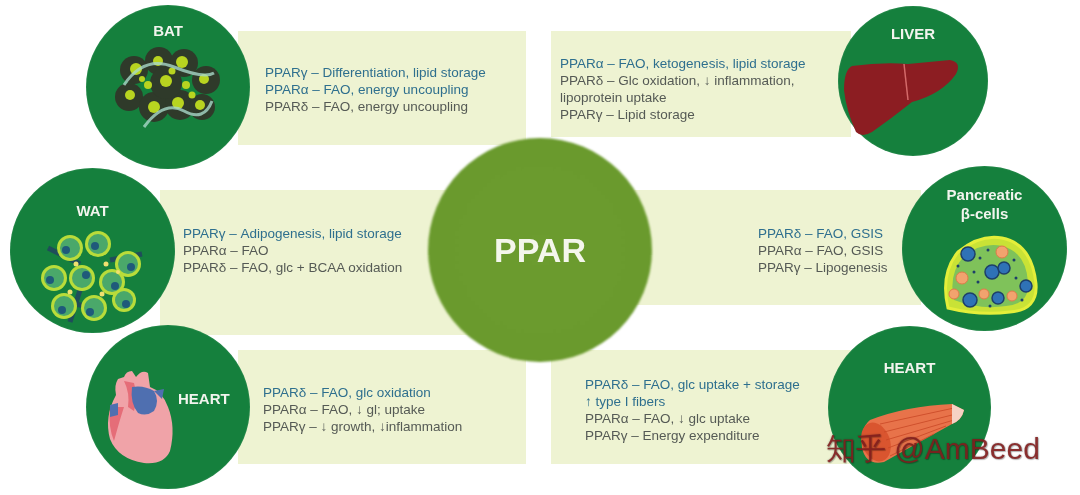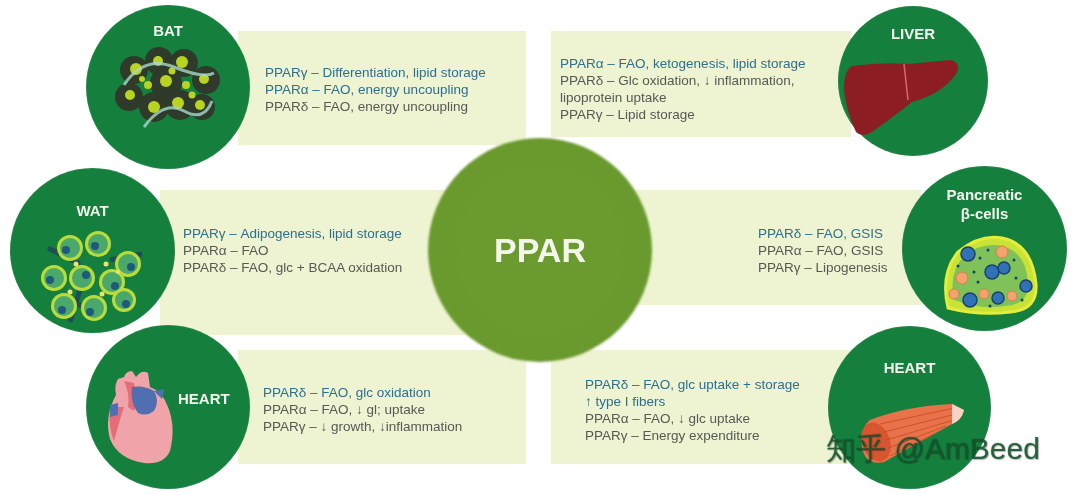--- a/index.html
+++ b/index.html
@@ -31,21 +31,21 @@
     border-radius:50%;
     background:radial-gradient(circle at 50% 50%, #6c9c2f 0%, #6a9a2d 86%, #7aa73e 94%, rgba(110,160,50,0.0) 100%);
     filter: blur(0.8px);
   }
   .ppar-label {
     position:absolute; left:428px; top:228px; width:224px; text-align:center;
     color:#f4f6ec; font-weight:bold; font-size:34px; line-height:44px;
   }
   .watermark {
     position:absolute; left:826px; top:432px;
-    color:#14532d; font-size:30px; line-height:34px;
+    color:#7f1d1d; font-size:30px; line-height:34px;
     text-shadow: 0 0 2px rgba(0,0,0,0.35), 1px 1px 1px rgba(0,0,0,0.25);
     opacity:0.92; white-space:nowrap;
   }
 </style>
 </head>
 <body>
 
 <div class="band" style="left:238px; top:31px; width:288px; height:114px;">
   <div class="lines" style="left:27px; top:33px;">
     <div class="hl">PPARγ – Differentiation, lipid storage</div>

